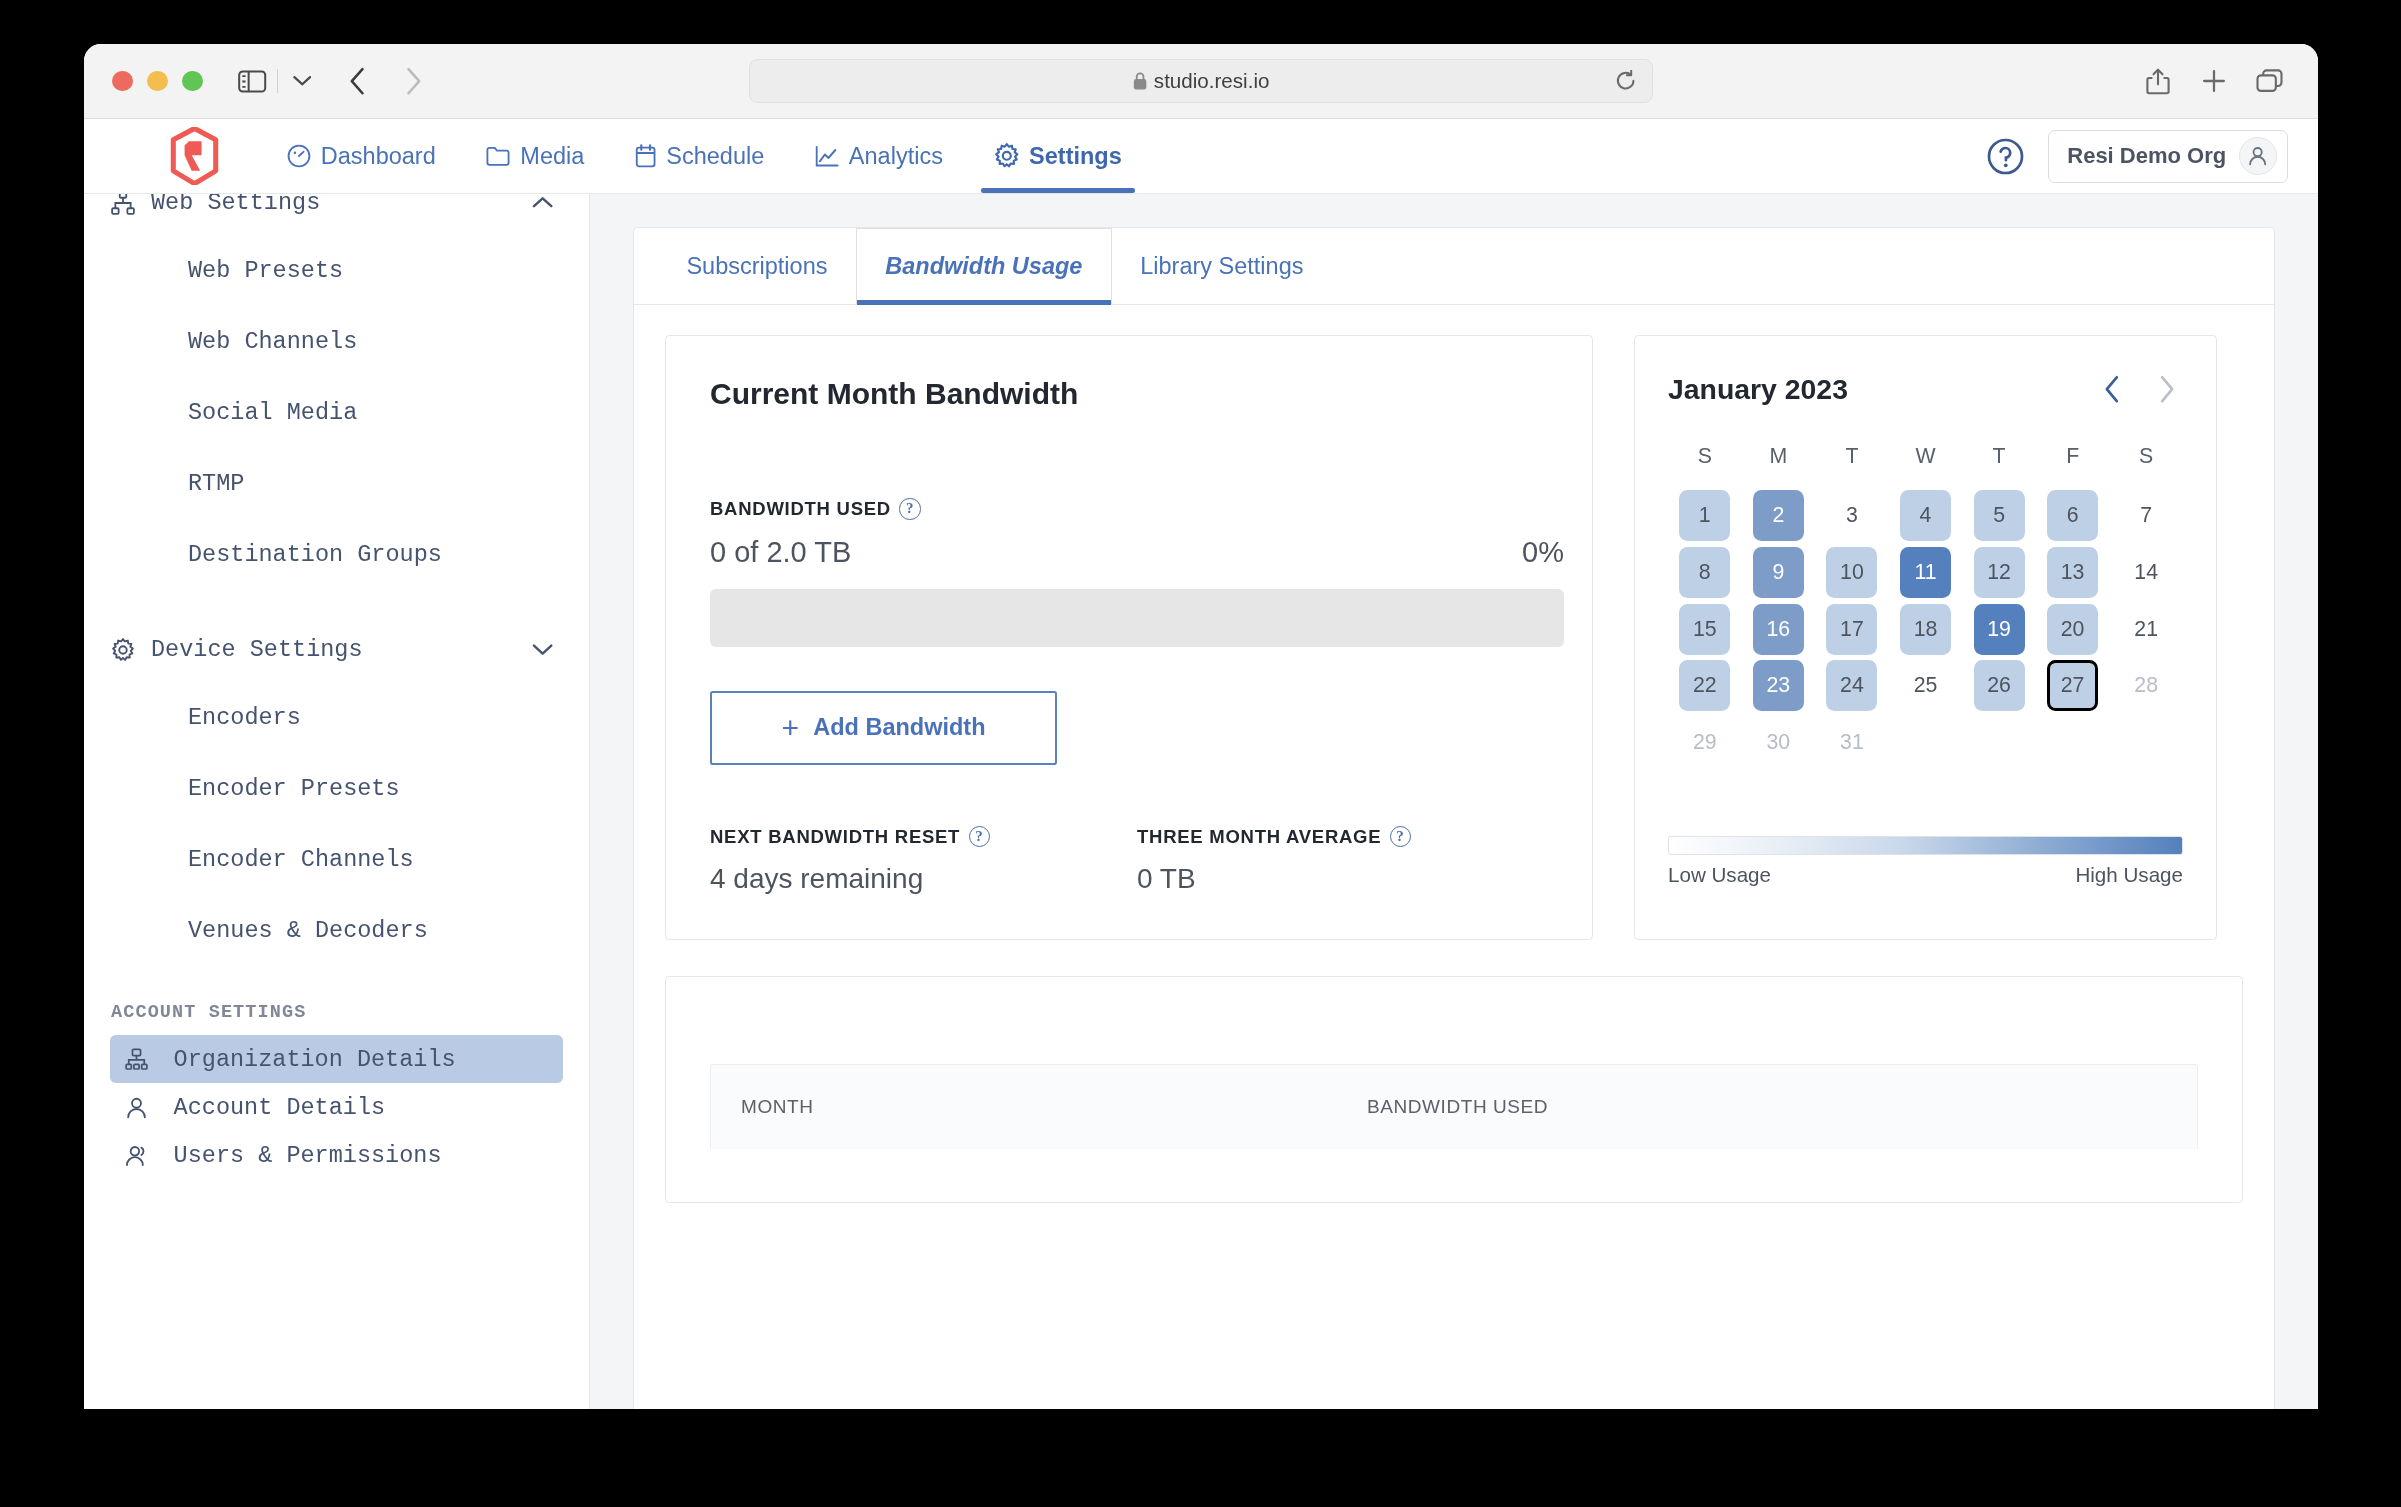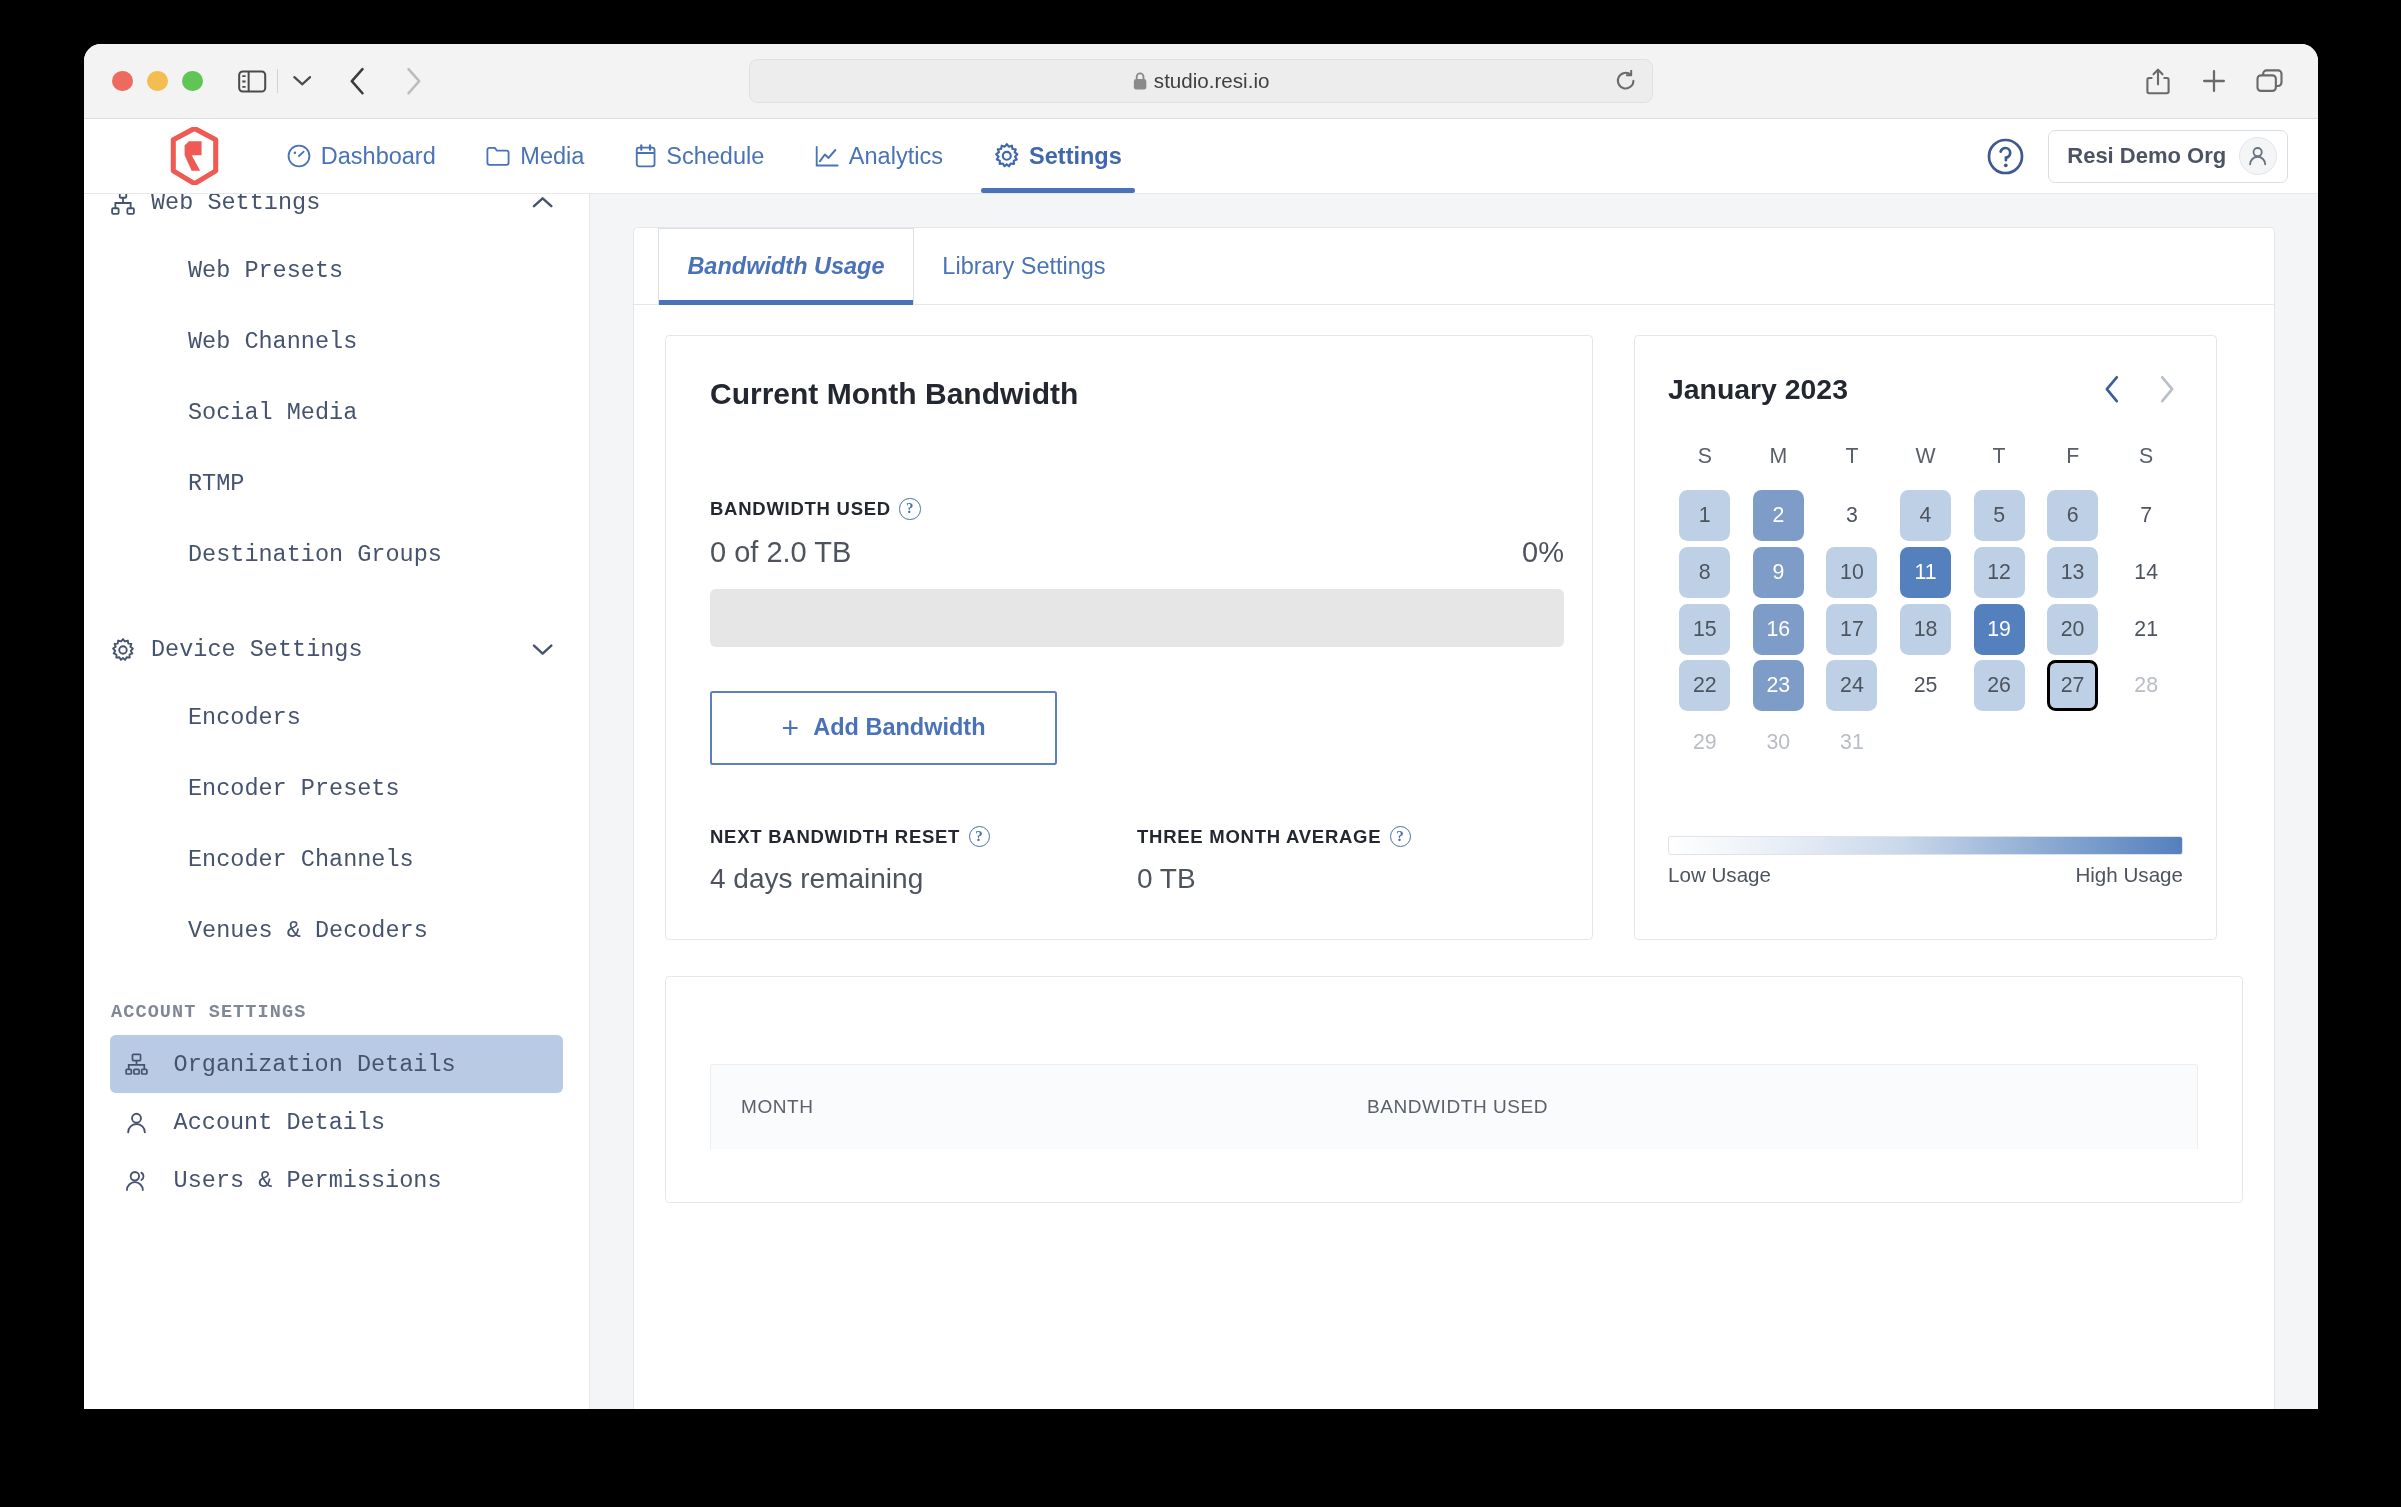--- a/index.html
+++ b/index.html
@@ -132,21 +132,21 @@
     height: 71px; display: flex; align-items: center;
     padding-left: 104px;
     font-size: 23.5px; color: #46536e;
   }
   .sb-section {
     font-size: 18.5px; letter-spacing: .06em;
     color: #808896; font-weight: bold;
     padding: 18.5px 0 12.8px 27px;
   }
   .sb-item {
-    height: 58px; display: flex; align-items: center; gap: 20px;
+    height: 48px; display: flex; align-items: center; gap: 20px;
     margin: 0 25.6px 0 25.6px;
     padding-left: 15.6px;
     border-radius: 5.7px;
     font-size: 23.5px; color: #46536e;
   }
   .sb-item.active { background: #b9cbe4; }
   .sb-item .iicon { width: 28.4px; display: flex; align-items: center; color: #46536e; }
 
   
   .main {
@@ -561,20 +561,23 @@
           <span>Users &amp; Permissions</span>
         </div>
 
       </div>
     </div>
 
     <div class="main">
       <div class="panel">
 
         <div class="tabs">
+          <div class="tab">
+              <span>Subscriptions</span>
+            </div>
           <div class="tab active">
               <span>Bandwidth Usage</span>
             </div>
           <div class="tab">
               <span>Library Settings</span>
             </div>
         </div>
 
         <div class="cards">
 

